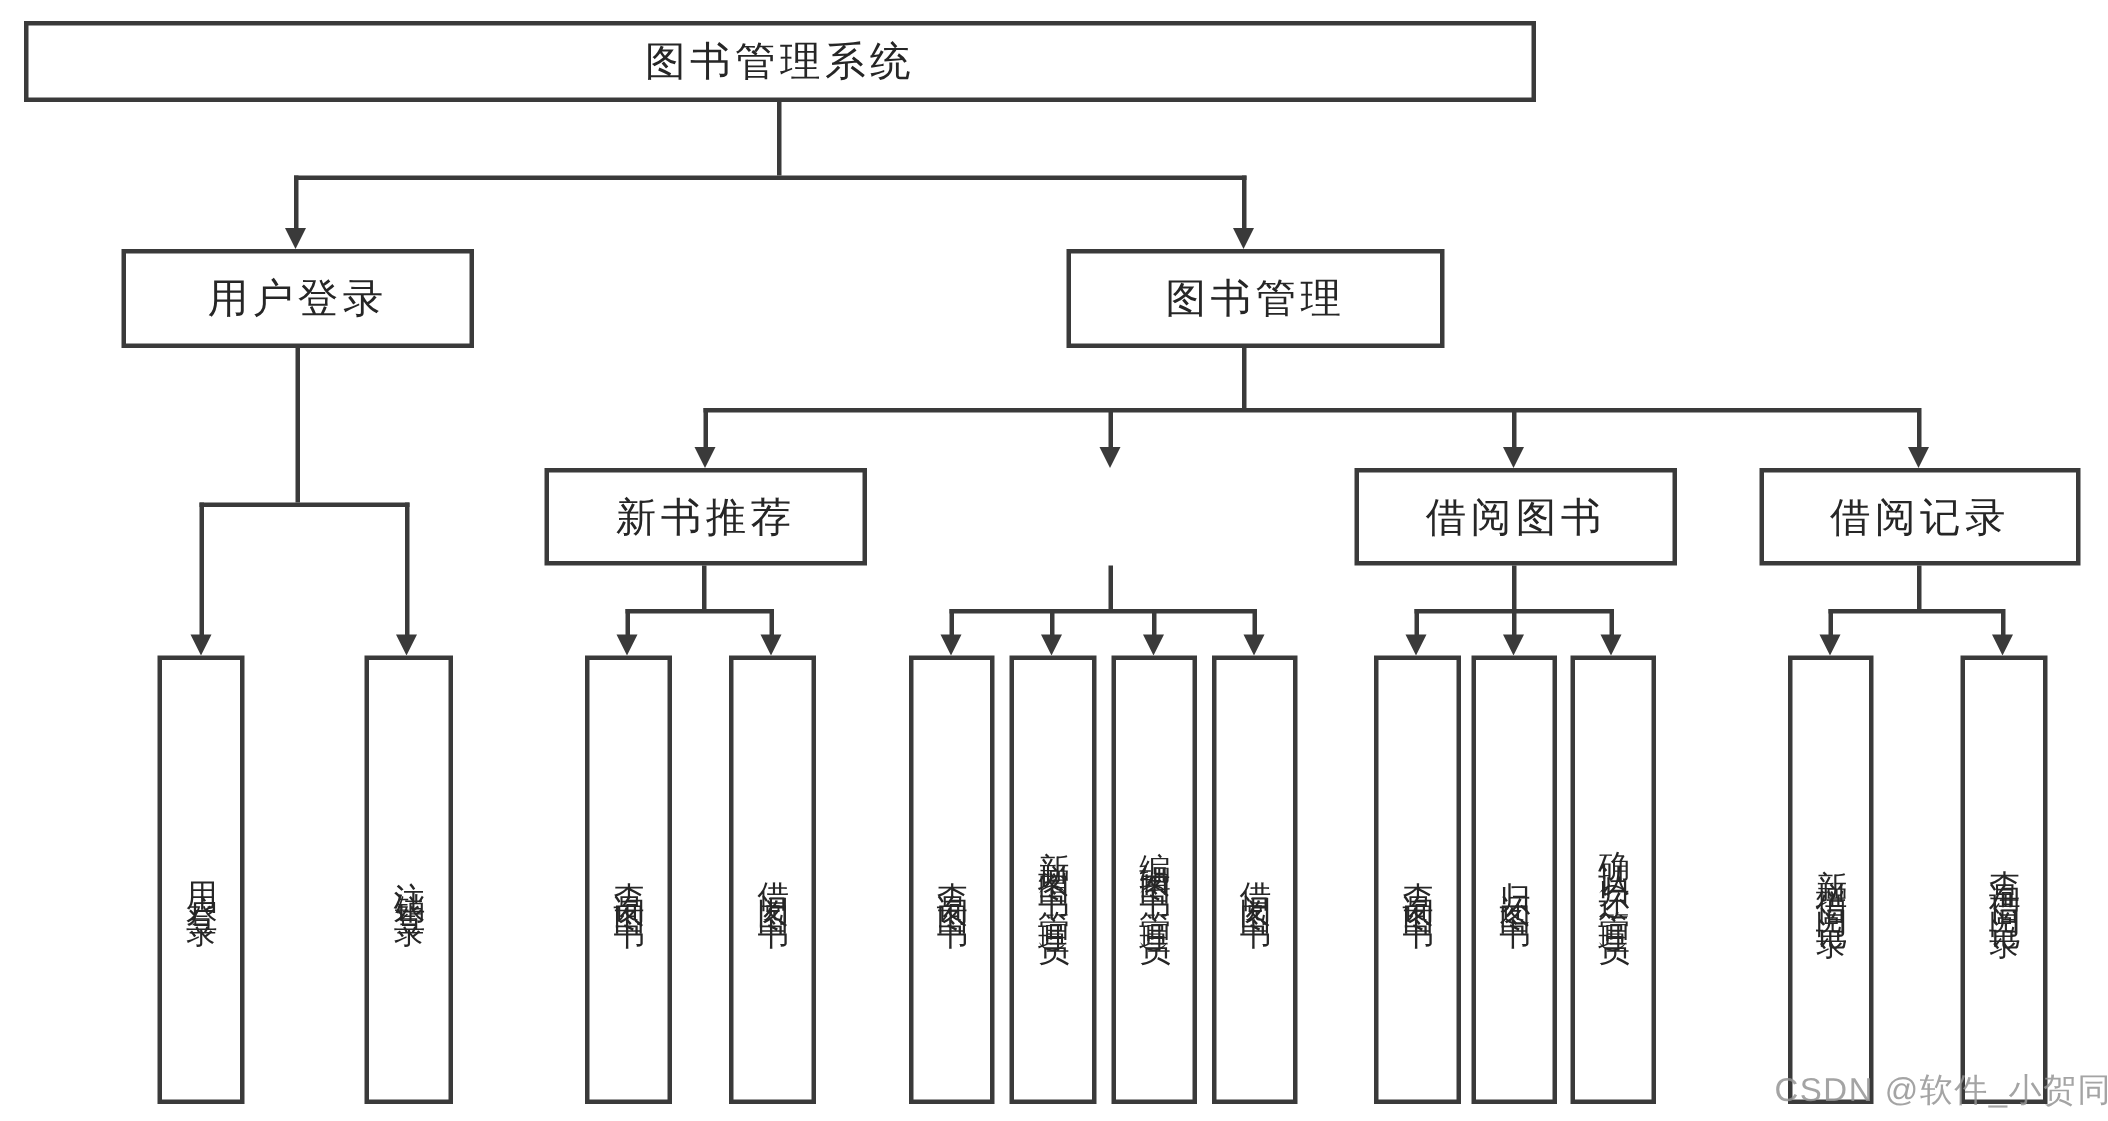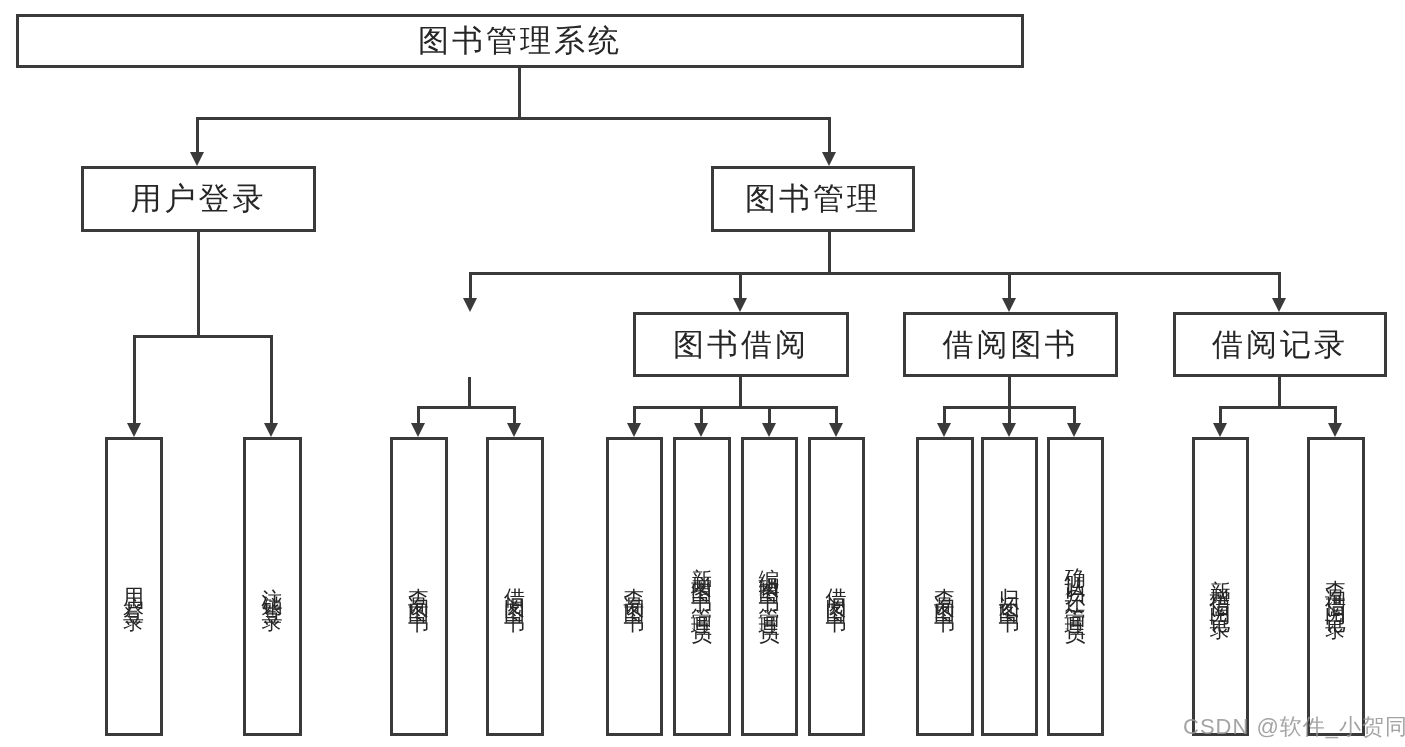--- a/index.html
+++ b/index.html
@@ -19,21 +19,21 @@
     position: absolute;
     box-sizing: border-box;
     background: #ffffff;
     border: 3px solid #3a3a3a;
     display: flex;
     align-items: center;
     justify-content: center;
     color: #262626;
   }
   .box .lbl {
-    font-size: 31px;
+    font-size: 27px;
     letter-spacing: 3px;
     white-space: nowrap;
     color: #262626;
   }
   .leaf {
     top: 437px;
     height: 299px;
   }
   .leaf .vlbl {
     writing-mode: vertical-rl;
@@ -84,21 +84,21 @@
   <div class="vline" style="left:518px;top:68px;height:49px"></div>
   <div class="hline" style="left:196px;top:117px;width:635px"></div>
   <div class="vline" style="left:196px;top:117px;height:36px"></div>
   <div class="arrow" style="left:190px;top:152px"></div>
   <div class="vline" style="left:828px;top:117px;height:36px"></div>
   <div class="arrow" style="left:822px;top:152px"></div>
 
   <div class="box" style="left:81px;top:166px;width:235px;height:66px">
     <span class="lbl">用户登录</span>
   </div>
-  <div class="box" style="left:711px;top:166px;width:204px;height:66px">
+  <div class="box" style="left:711px;top:166px;width:252px;height:66px">
     <span class="lbl">图书管理</span>
   </div>
 
   <div class="vline" style="left:197px;top:232px;height:103px"></div>
   <div class="hline" style="left:133px;top:335px;width:140px"></div>
   <div class="vline" style="left:133px;top:335px;height:90px"></div>
   <div class="arrow" style="left:127px;top:423px"></div>
   <div class="vline" style="left:270px;top:335px;height:90px"></div>
   <div class="arrow" style="left:264px;top:423px"></div>
 
@@ -106,22 +106,22 @@
   <div class="hline" style="left:469px;top:272px;width:811px"></div>
   <div class="vline" style="left:469px;top:272px;height:26px"></div>
   <div class="arrow" style="left:463px;top:298px"></div>
   <div class="vline" style="left:739px;top:272px;height:26px"></div>
   <div class="arrow" style="left:733px;top:298px"></div>
   <div class="vline" style="left:1008px;top:272px;height:26px"></div>
   <div class="arrow" style="left:1002px;top:298px"></div>
   <div class="vline" style="left:1278px;top:272px;height:26px"></div>
   <div class="arrow" style="left:1272px;top:298px"></div>
 
-  <div class="box" style="left:633px;top:312px;width:216px;height:65px">
-    <span class="lbl">图书借阅</span>
+  <div class="box" style="left:363px;top:312px;width:215px;height:65px">
+    <span class="lbl">新书推荐</span>
   </div>
   <div class="box" style="left:903px;top:312px;width:215px;height:65px">
     <span class="lbl">借阅图书</span>
   </div>
   <div class="box" style="left:1173px;top:312px;width:214px;height:65px">
     <span class="lbl">借阅记录</span>
   </div>
 
   <div class="vline" style="left:468px;top:377px;height:29px"></div>
   <div class="hline" style="left:417px;top:406px;width:98px"></div>

